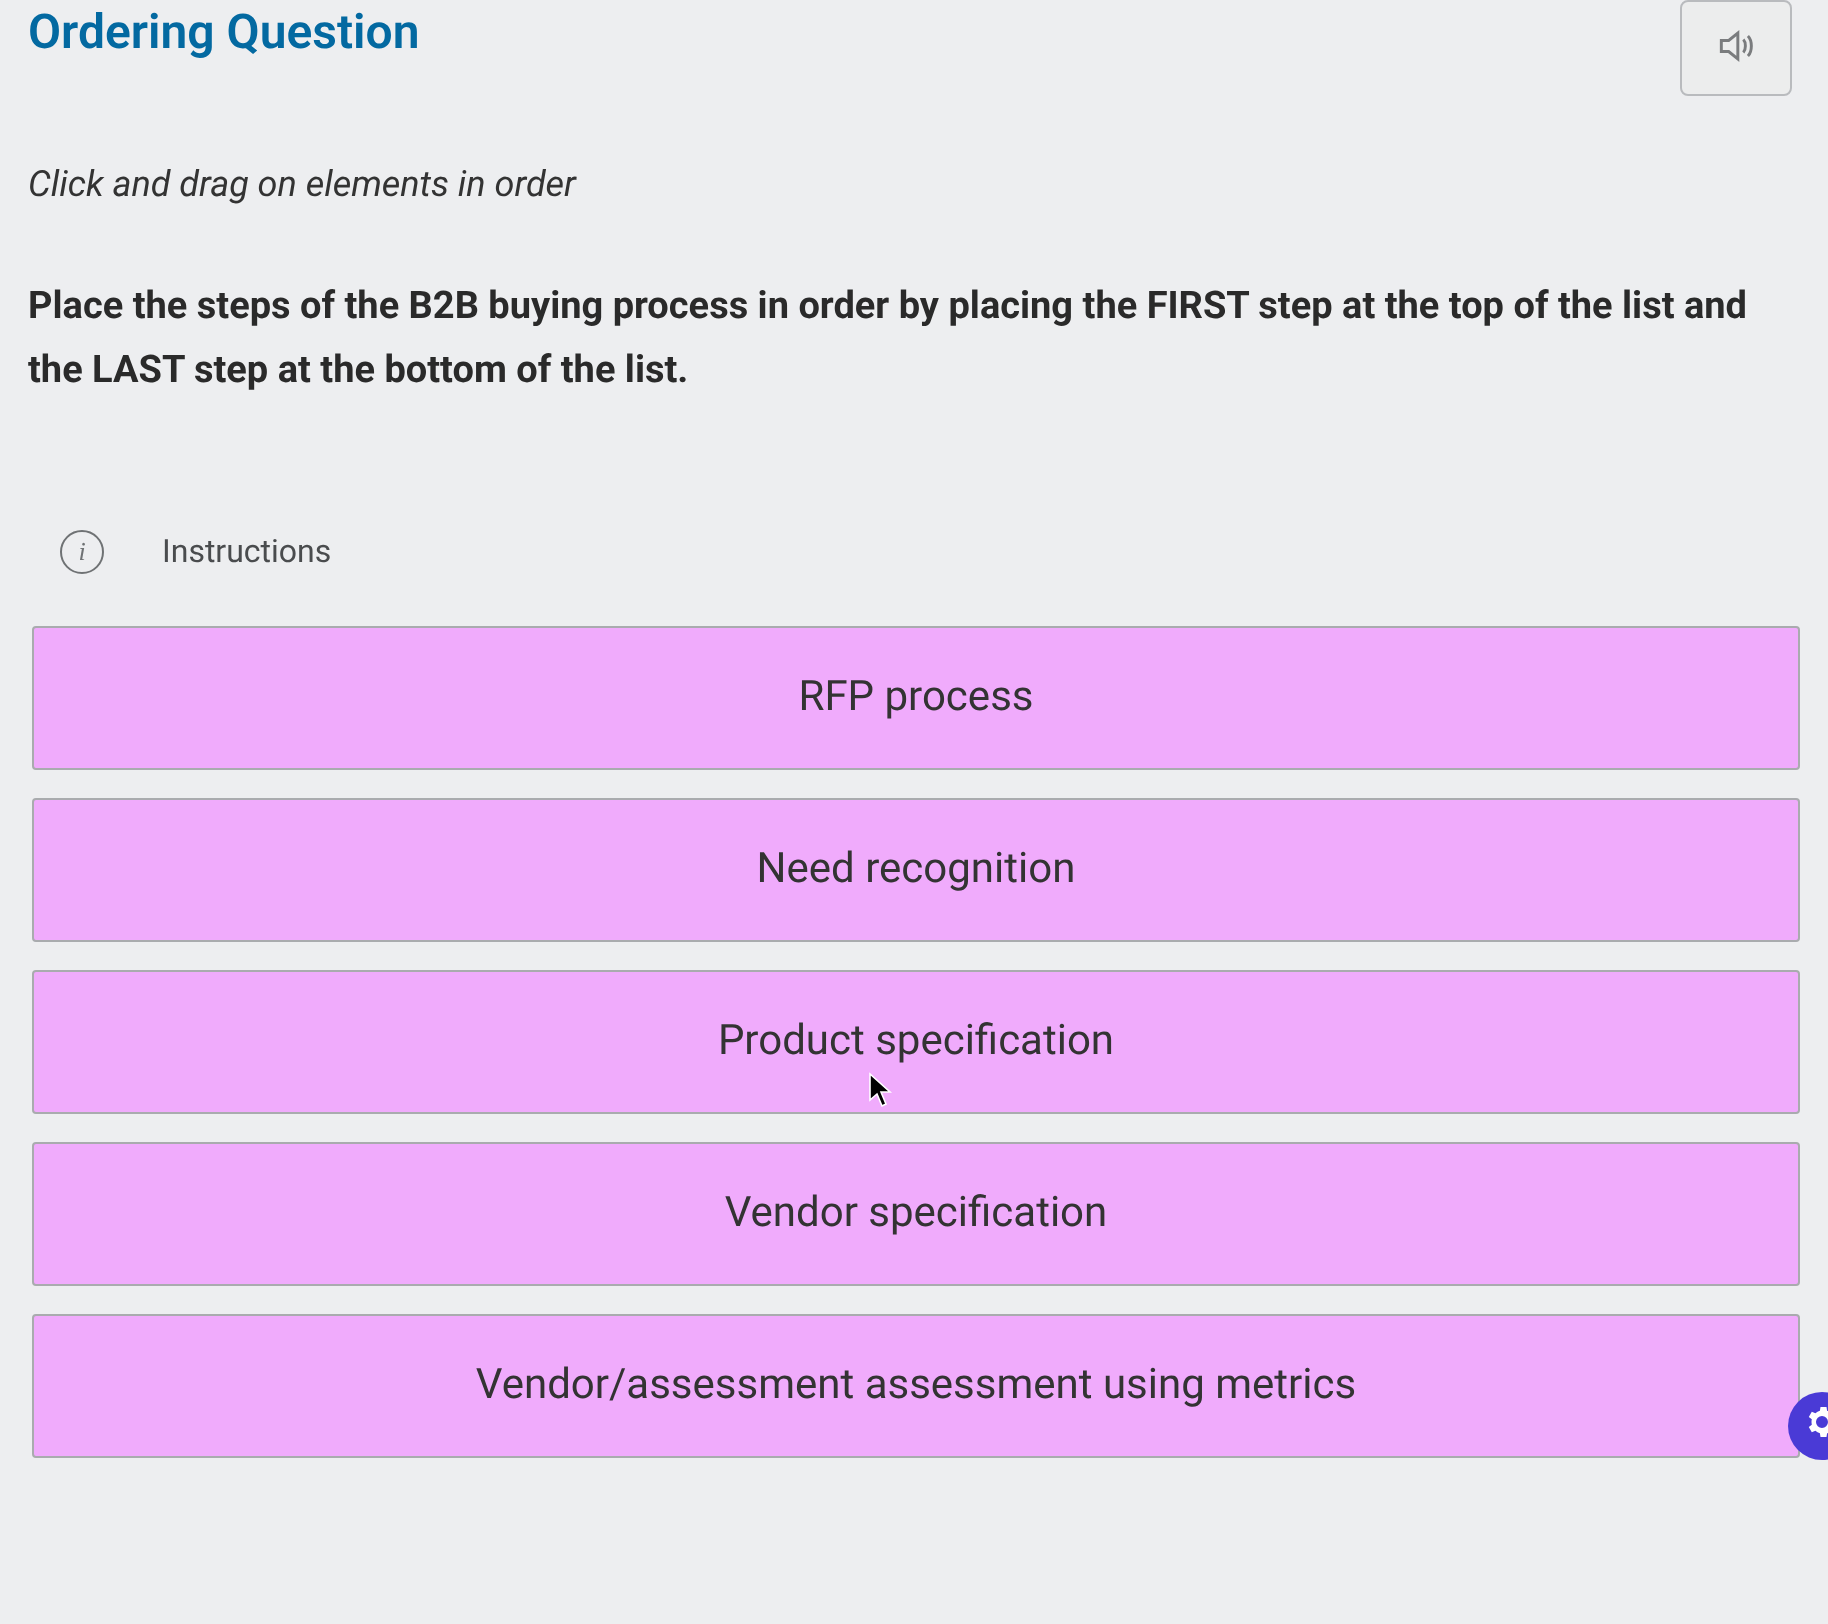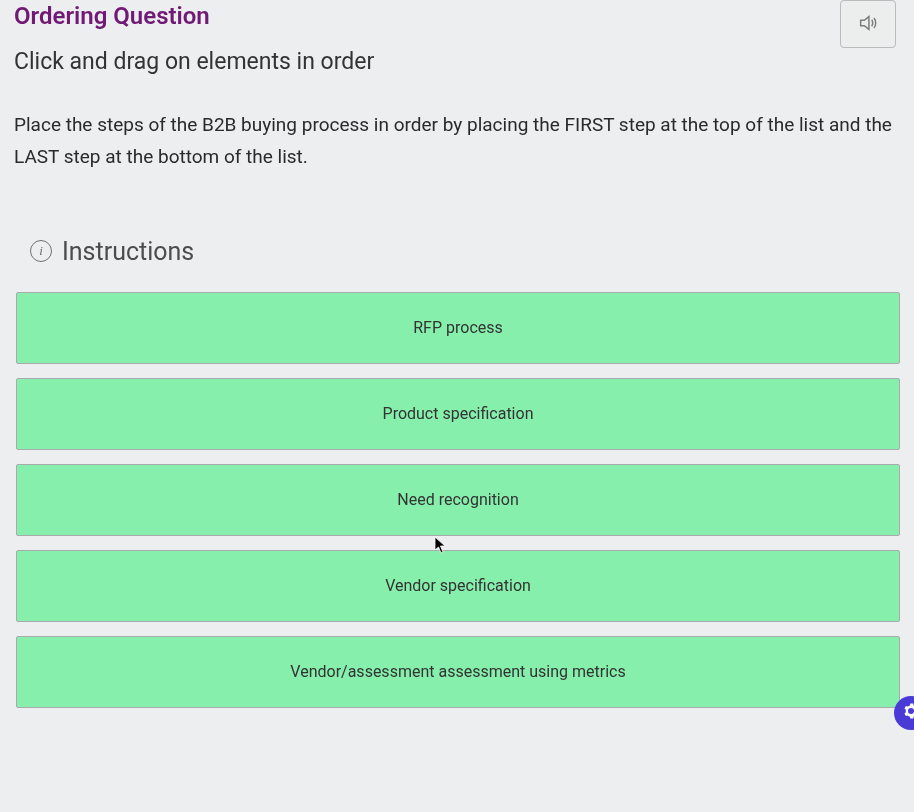--- a/index.html
+++ b/index.html
@@ -21,21 +21,21 @@
     }
     .header-row {
       display: flex;
       justify-content: space-between;
       align-items: flex-start;
       padding-top: 0;
     }
     .page-title {
       font-size: 24px;
       font-weight: 600;
-      color: #701a75;
+      color: #0369a1;
       padding-top: 2px;
     }
     .audio-button {
       width: 56px;
       height: 48px;
       border: 1px solid #b9bbbe;
       background: #eceded;
       border-radius: 4px;
       display: flex;
       align-items: center;
@@ -44,30 +44,32 @@
       margin-top: 0;
       margin-right: 2px;
     }
     .audio-button svg {
       width: 22px;
       height: 22px;
       stroke: #7a7c7e;
       fill: none;
     }
     .subheading {
-      font-size: 23px;
+      font-size: 18px;
       color: #333;
+      margin-top: 34px;
       font-weight: 400;
+      font-style: italic;
     }
     .prompt {
       font-size: 19px;
       color: #2a2a2a;
       margin-top: 34px;
       line-height: 1.68;
-      font-weight: 400;
+      font-weight: 700;
     }
     .instructions-row {
       display: flex;
       align-items: center;
       gap: 10px;
       margin-top: 64px;
       margin-left: 16px;
     }
     .info-icon {
       width: 22px;
@@ -76,40 +78,41 @@
       border-radius: 50%;
       display: flex;
       align-items: center;
       justify-content: center;
       color: #6f7274;
       font-size: 13px;
       font-family: Georgia, serif;
       font-style: italic;
     }
     .instructions-label {
-      font-size: 25px;
+      font-size: 16px;
       color: #4a4c4e;
       font-weight: 400;
+      margin-left: 19px;
     }
     .items-wrap {
       margin-top: 26px;
       padding: 0 14px 0 16px;
       display: flex;
       flex-direction: column;
       gap: 14px;
     }
     .order-item {
       width: 100%;
       height: 72px;
       border: 1px solid #a9abae;
-      background: #86efac;
-      display: flex;
-      align-items: center;
-      justify-content: center;
-      font-size: 16px;
+      background: #f0abfc;
+      display: flex;
+      align-items: center;
+      justify-content: center;
+      font-size: 21px;
       color: #333;
       cursor: grab;
       border-radius: 2px;
     }
     .badge {
       position: absolute;
       right: -14px;
       top: 696px;
       width: 34px;
       height: 34px;
@@ -160,24 +163,24 @@
     <span class="info-icon">i</span>
     <span class="instructions-label">Instructions</span>
   </div>
 </div>
 
 <div class="items-wrap">
   <div class="order-item">
     <span>RFP process</span>
   </div>
   <div class="order-item">
+    <span>Need recognition</span>
+  </div>
+  <div class="order-item">
     <span>Product specification</span>
-  </div>
-  <div class="order-item">
-    <span>Need recognition</span>
   </div>
   <div class="order-item">
     <span>Vendor specification</span>
   </div>
   <div class="order-item">
     <span>Vendor/assessment assessment using metrics</span>
   </div>
 </div>
 
 <div class="badge">

